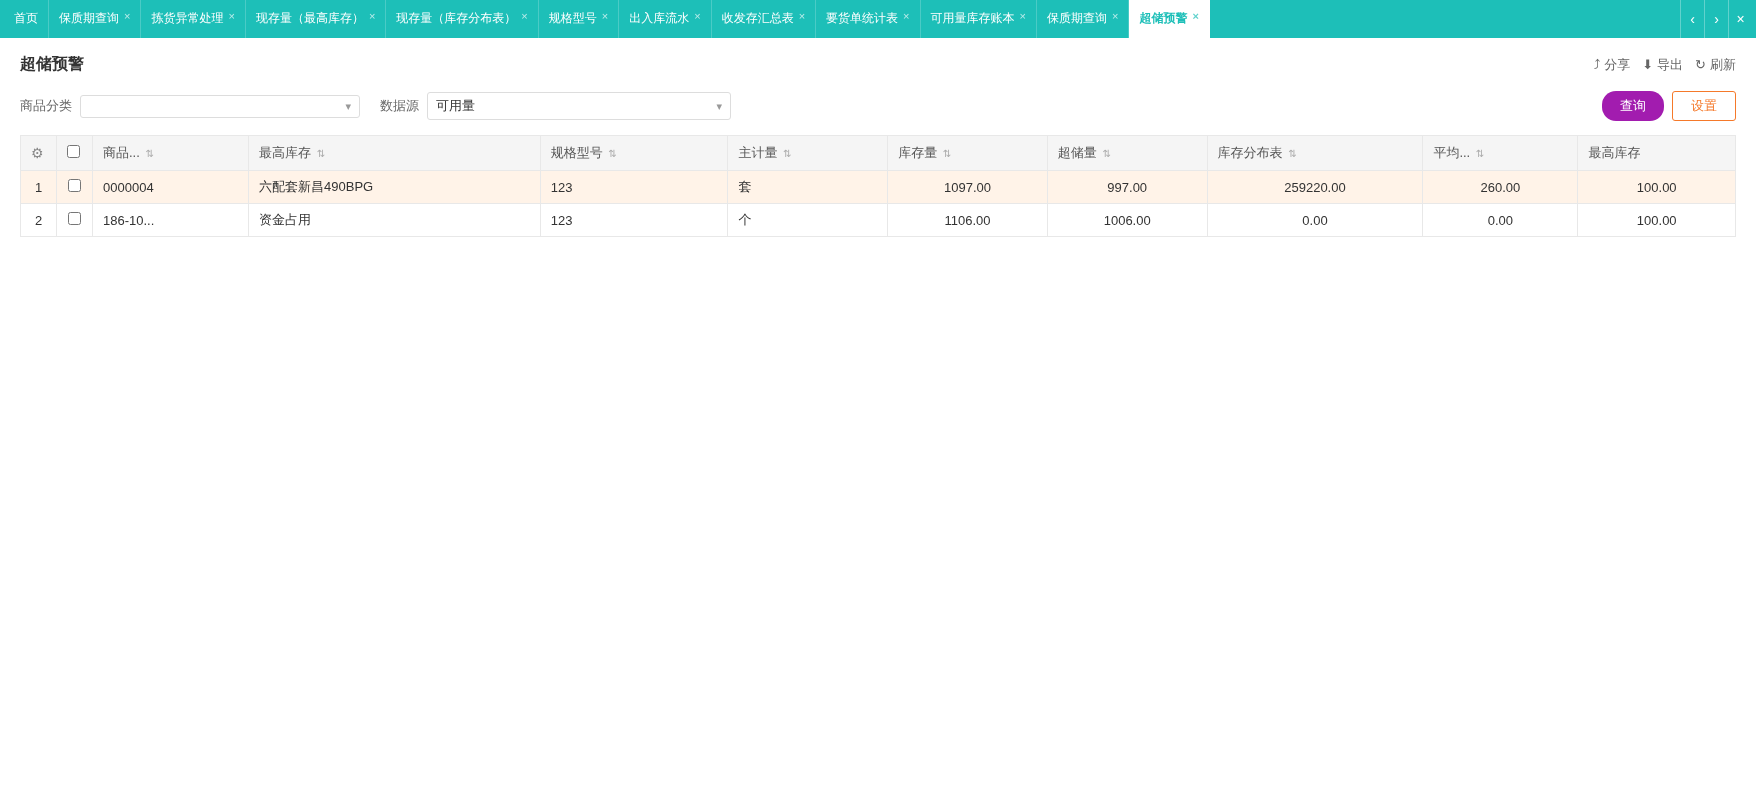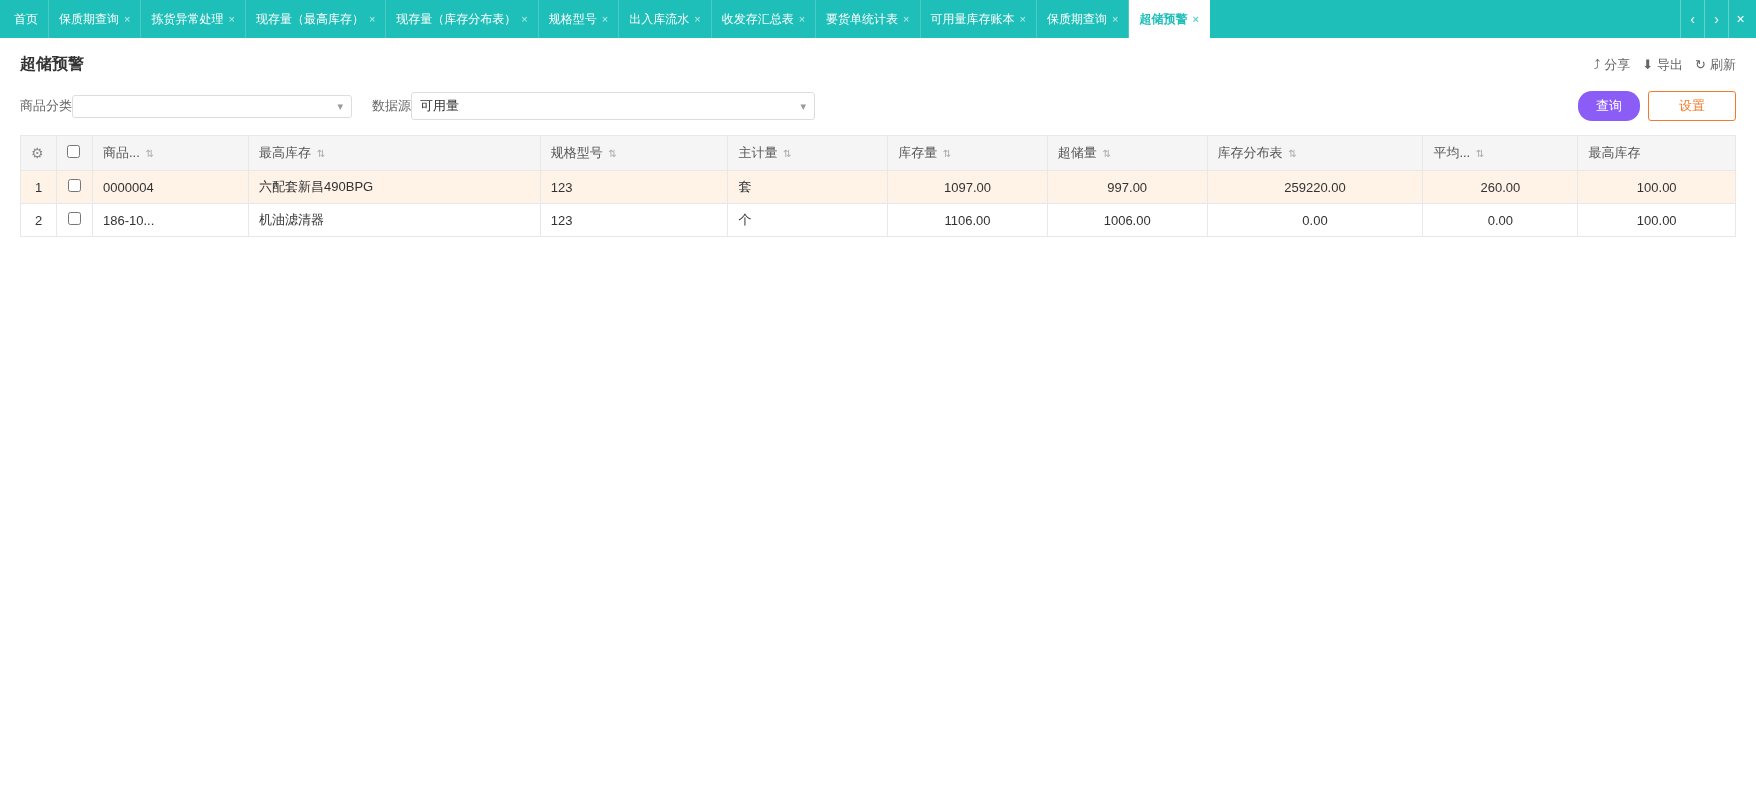--- a/index.html
+++ b/index.html
@@ -10,23 +10,22 @@
       display: flex;
       align-items: center;
       background: #1dbfb8;
       height: 38px;
       padding: 0 4px;
       overflow: hidden;
       position: relative;
     }
     .nav-tab {
       display: flex;
-      align-items: center;
       height: 100%;
-      padding: 0 10px;
+      padding: 10px 10px;
       color: #fff;
       font-size: 12px;
       white-space: nowrap;
       cursor: pointer;
       border-right: 1px solid rgba(255,255,255,0.2);
     }
     .nav-tab.active { background: #fff; color: #1dbfb8; font-weight: bold; }
     .nav-tab .close-x {
       margin-left: 5px;
       font-size: 11px;
@@ -89,68 +88,68 @@
     
     .filter-row {
       display: flex;
       align-items: center;
       gap: 20px;
       margin-bottom: 14px;
     }
     .filter-item {
       display: flex;
       align-items: center;
-      gap: 0;
+      gap: 8px;
     }
     .filter-label {
       color: #666;
       font-size: 13px;
       white-space: nowrap;
     }
     .filter-select {
       display: flex;
       align-items: center;
       border: 1px solid #ddd;
       border-radius: 3px;
       padding: 4px 8px;
       width: 280px;
       cursor: pointer;
       background: #fff;
       justify-content: space-between;
       font-size: 13px;
       color: #999;
     }
     .filter-select-wide {
-      width: 404px;
+      width: 304px;
     }
     .filter-value {
       color: #333;
     }
     .chevron-down { font-size: 11px; color: #999; }
 
     .filter-actions {
       margin-left: auto;
       display: flex;
       gap: 8px;
     }
     .btn-query {
-      background: #8b5cf6;
+      background: #a21caf;
       color: #fff;
       border: none;
       border-radius: 14px;
       padding: 0 18px;
       cursor: pointer;
       font-size: 13px;
     }
     .btn-settings {
       background: #fff;
       color: #f5792a;
       border: 1px solid #f5792a;
       border-radius: 3px;
-      padding: 5px 30px;
+      padding: 5px 18px;
       cursor: pointer;
       font-size: 13px;
     }
 
     
     .data-table {
       width: 100%;
       border-collapse: collapse;
       border: 1px solid #e8e8e8;
       font-size: 13px;
@@ -363,21 +362,21 @@
     <td class="numeric-cell">1097.00</td>
     <td class="numeric-cell">997.00</td>
     <td class="numeric-cell">259220.00</td>
     <td class="numeric-cell">260.00</td>
     <td class="numeric-cell">100.00</td>
   </tr>
         <tr>
     <td class="row-number col-gear">2</td>
     <td class="col-checkbox"><input type="checkbox" style=""></td>
     <td>186-10...</td>
-    <td>机油滤清器</td>
+    <td>资金占用</td>
     <td>123</td>
     <td>个</td>
     <td class="numeric-cell">1106.00</td>
     <td class="numeric-cell">1006.00</td>
     <td class="numeric-cell">0.00</td>
     <td class="numeric-cell">0.00</td>
     <td class="numeric-cell">100.00</td>
   </tr>
       </tbody>
   </table>

